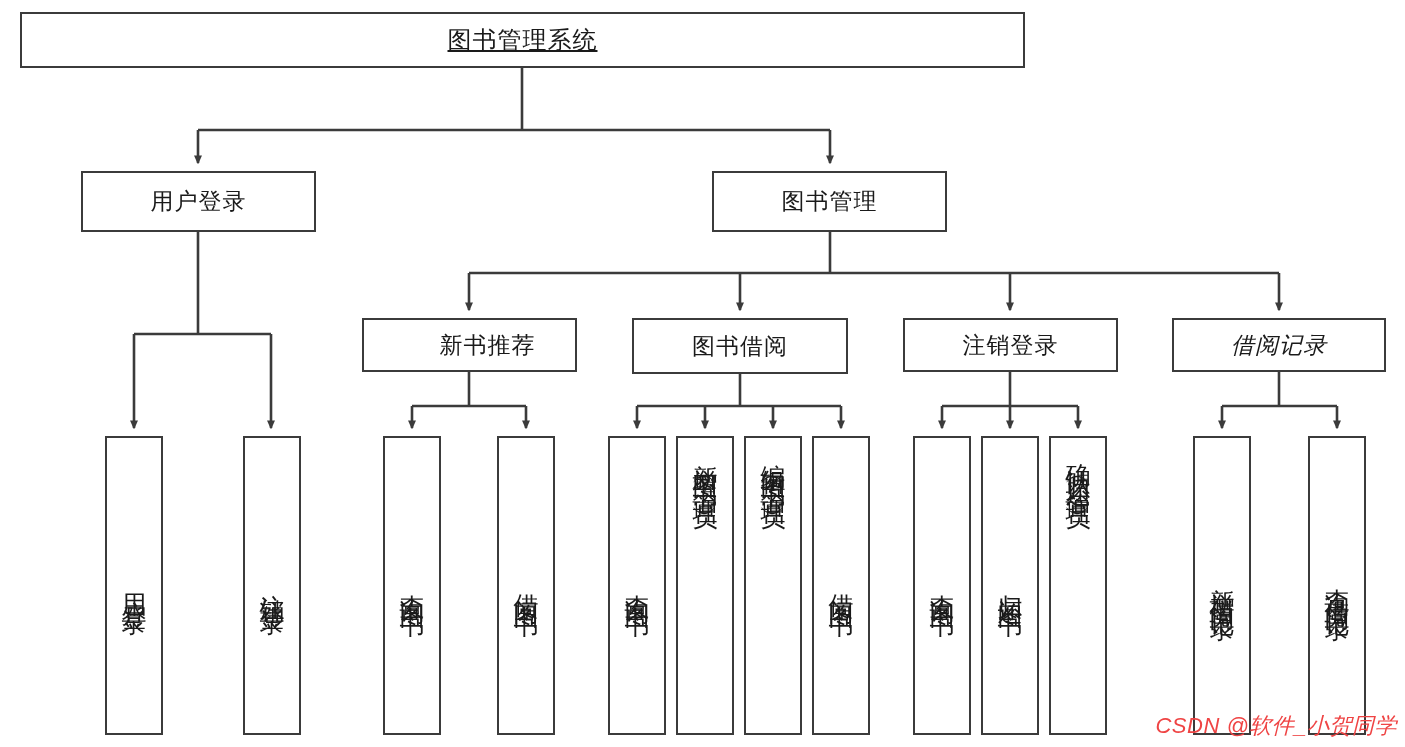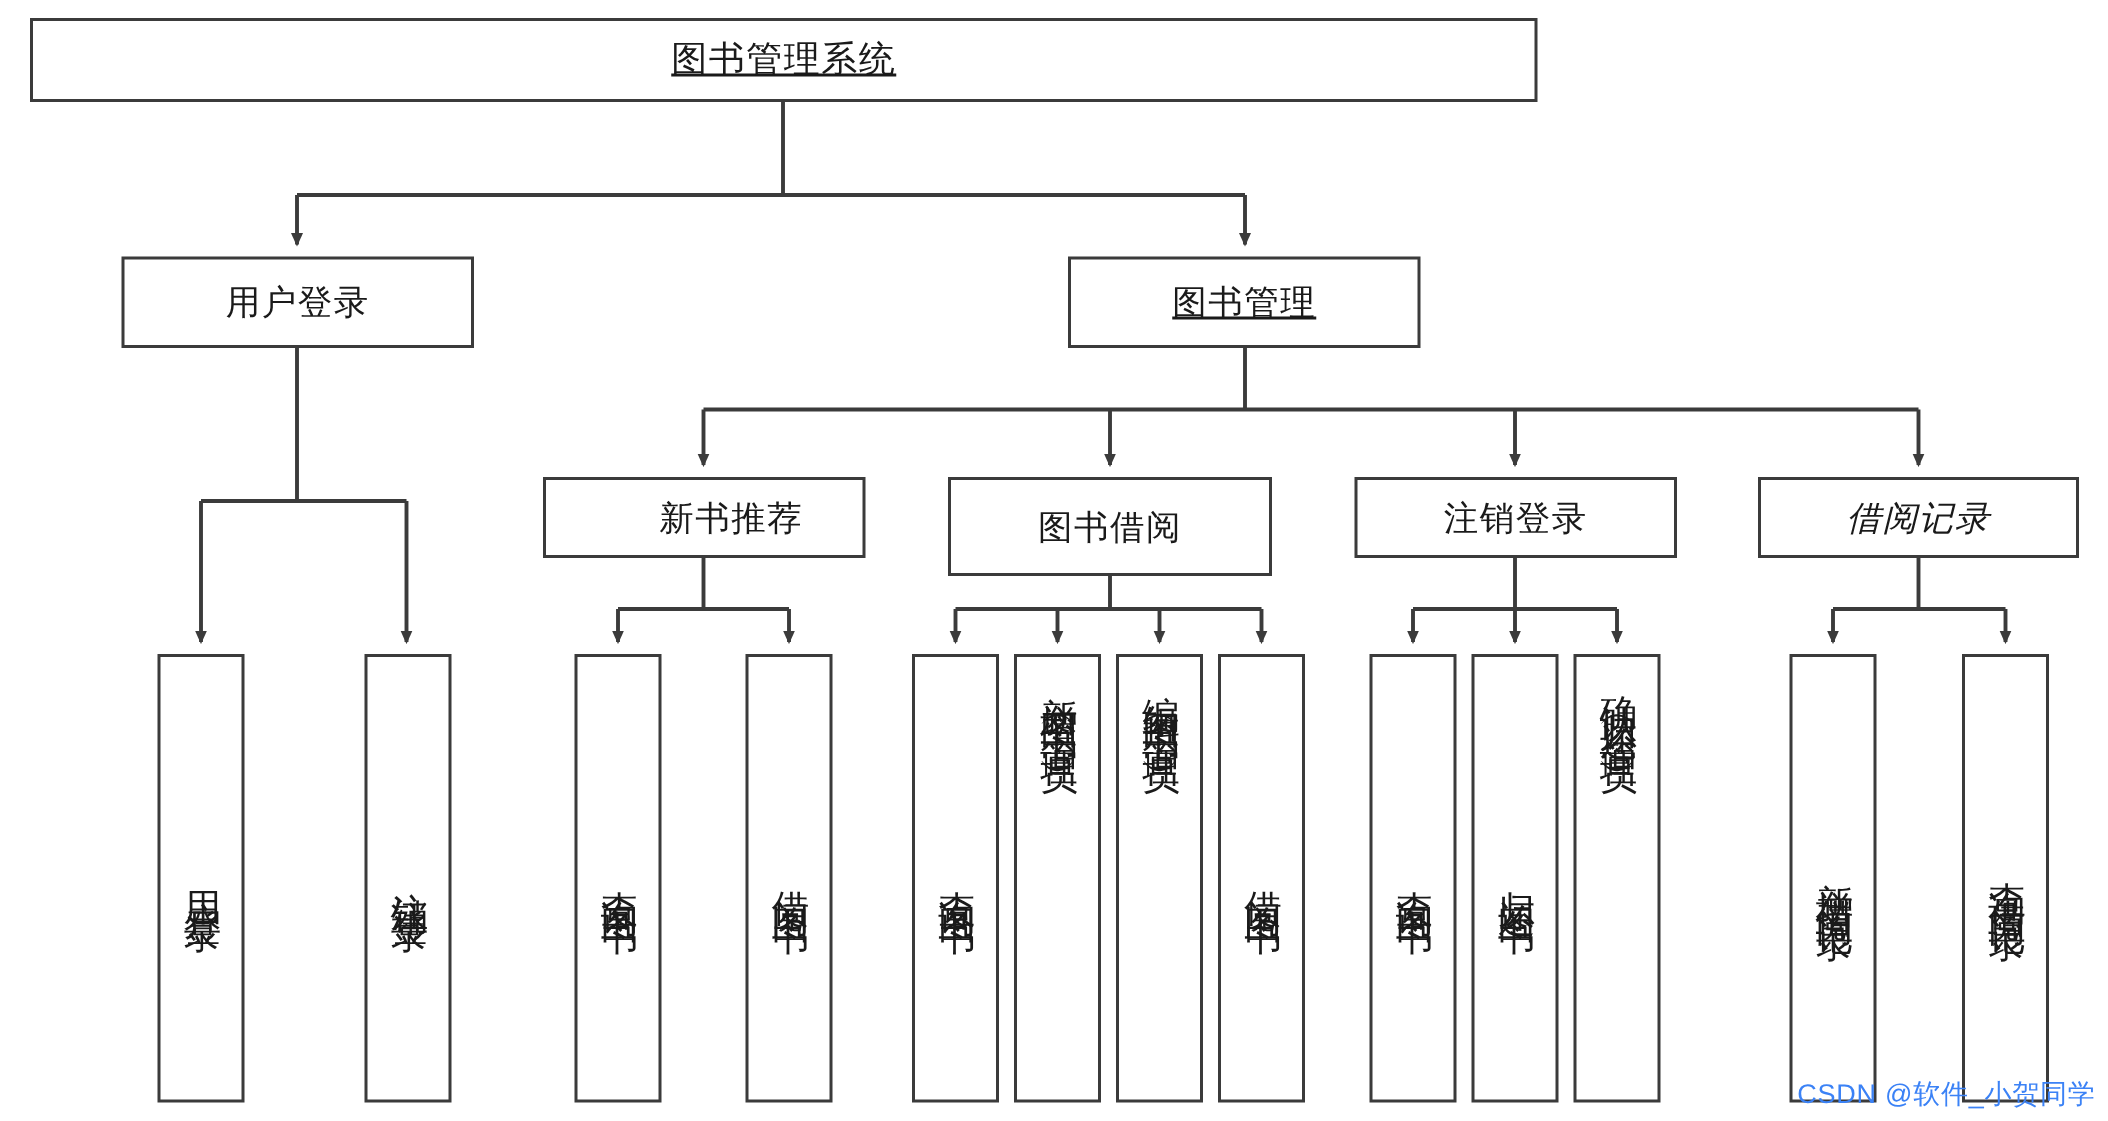--- a/index.html
+++ b/index.html
@@ -63,24 +63,25 @@
   }
   
   .node.v.center {
     align-items: center;
     padding-top: 0;
   }
   .watermark {
     position: absolute;
     right: 8px;
     bottom: 6px;
-    font-size: 18px;
-    color: #3b82f6;
+    font-size: 22px;
+    color: #ef4444;
     white-space: nowrap;
     letter-spacing: 0.5px;
+    font-style: italic;
   }
 </style>
 </head>
 <body>
 
 <div id="canvas">
 
   <svg class="connectors" viewBox="0 0 1405 747" xmlns="http://www.w3.org/2000/svg">
     <defs>
       <marker id="arrow" markerWidth="9" markerHeight="9" refX="7.6" refY="4" orient="auto" markerUnits="userSpaceOnUse">
@@ -131,28 +132,28 @@
     </g>
   </svg>
 
   <div class="node h root" style="left:20px; top:12px; width:1005px; height:56px;text-decoration:underline;">
     <span class="label">图书管理系统</span>
   </div>
 
   <div class="node h" style="left:81px; top:171px; width:235px; height:61px;">
     <span class="label">用户登录</span>
   </div>
-  <div class="node h" style="left:712px; top:171px; width:235px; height:61px;text-decoration:underline;">
+  <div class="node h" style="left:712px; top:171px; width:235px; height:61px;">
     <span class="label">图书管理</span>
   </div>
 
   <div class="node h" style="left:362px; top:318px; width:215px; height:54px;padding-left:36px;">
     <span class="label">新书推荐</span>
   </div>
-  <div class="node h" style="left:632px; top:318px; width:216px; height:66px;">
+  <div class="node h" style="left:632px; top:318px; width:216px; height:56px;">
     <span class="label">图书借阅</span>
   </div>
   <div class="node h" style="left:903px; top:318px; width:215px; height:54px;">
     <span class="label">注销登录</span>
   </div>
   <div class="node h" style="left:1172px; top:318px; width:214px; height:54px;font-style:italic;">
     <span class="label">借阅记录</span>
   </div>
 
   <div class="node v center" style="left:105px; top:436px; width:58px; height:299px;">

